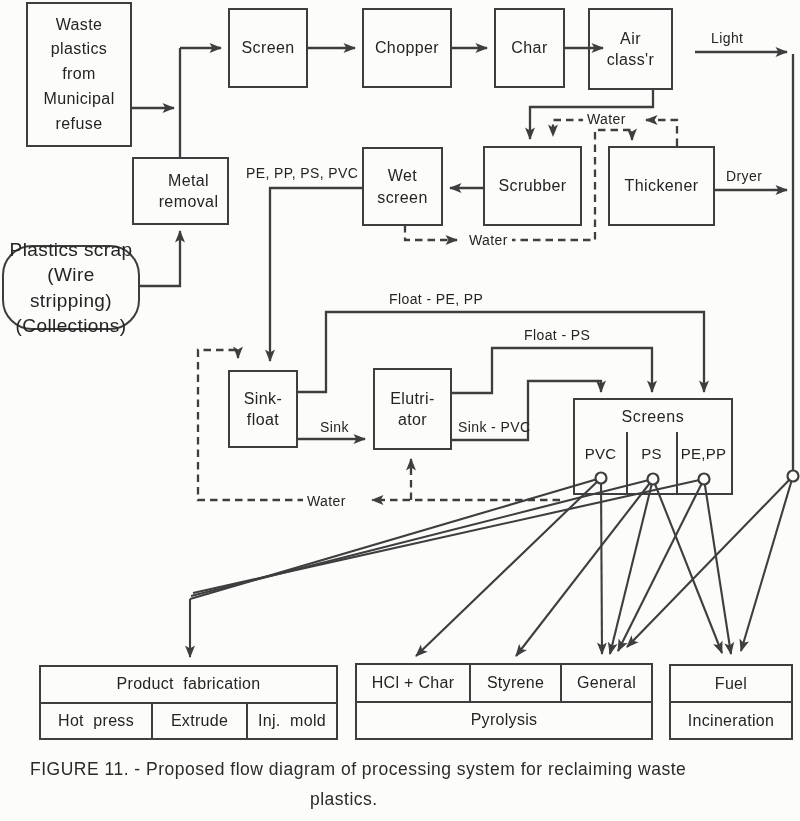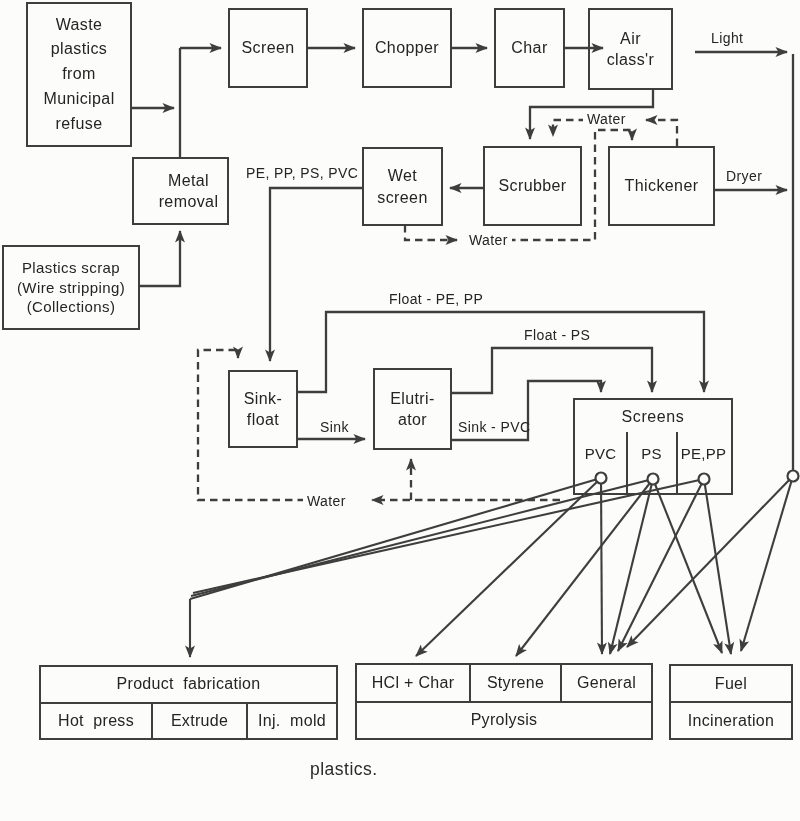--- a/index.html
+++ b/index.html
@@ -77,21 +77,21 @@
     <div class="pbox" style="left:362px; top:8px; width:90px; height:80px;">Chopper</div>
 
     <div class="pbox" style="left:494px; top:8px; width:71px; height:80px;">Char</div>
 
     <div class="pbox" style="left:588px; top:8px; width:85px; height:82px;">Air
 class'r</div>
 
     <div class="pbox" style="left:132px; top:157px; width:97px; height:68px;padding-left:16px;">Metal
 removal</div>
 
-    <div class="pbox" style="left:2px; top:245px; width:138px; height:85px; font-size:15px;">Plastics scrap
+    <div class="pbox" style="left:2px; top:245px; width:138px; height:85px; font-size:19px;border-radius:30px;">Plastics scrap
 (Wire stripping)
 (Collections)</div>
 
     <div class="pbox" style="left:362px; top:147px; width:81px; height:79px;">Wet
 screen</div>
 
     <div class="pbox" style="left:483px; top:146px; width:99px; height:80px;">Scrubber</div>
 
     <div class="pbox" style="left:608px; top:146px; width:107px; height:80px;">Thickener</div>
 
@@ -210,16 +210,17 @@
     <span class="flabel masked" style="left:465px; top:232px;">Water</span>
     <span class="flabel masked" style="left:303px; top:493px;">Water</span>
     <span class="flabel" style="left:246px; top:166px;">PE, PP, PS, PVC</span>
     <span class="flabel" style="left:389px; top:292px;">Float - PE, PP</span>
     <span class="flabel" style="left:524px; top:328px;">Float - PS</span>
     <span class="flabel" style="left:320px; top:420px;">Sink</span>
     <span class="flabel" style="left:458px; top:420px;">Sink - PVC</span>
   </div>
 
   <div id="caption">
+    <div class="cap1">FIGURE 11. - Proposed flow diagram of processing system for reclaiming waste</div>
     <div class="cap2">plastics.</div>
   </div>
 
 </div>
 
 </body></html>

